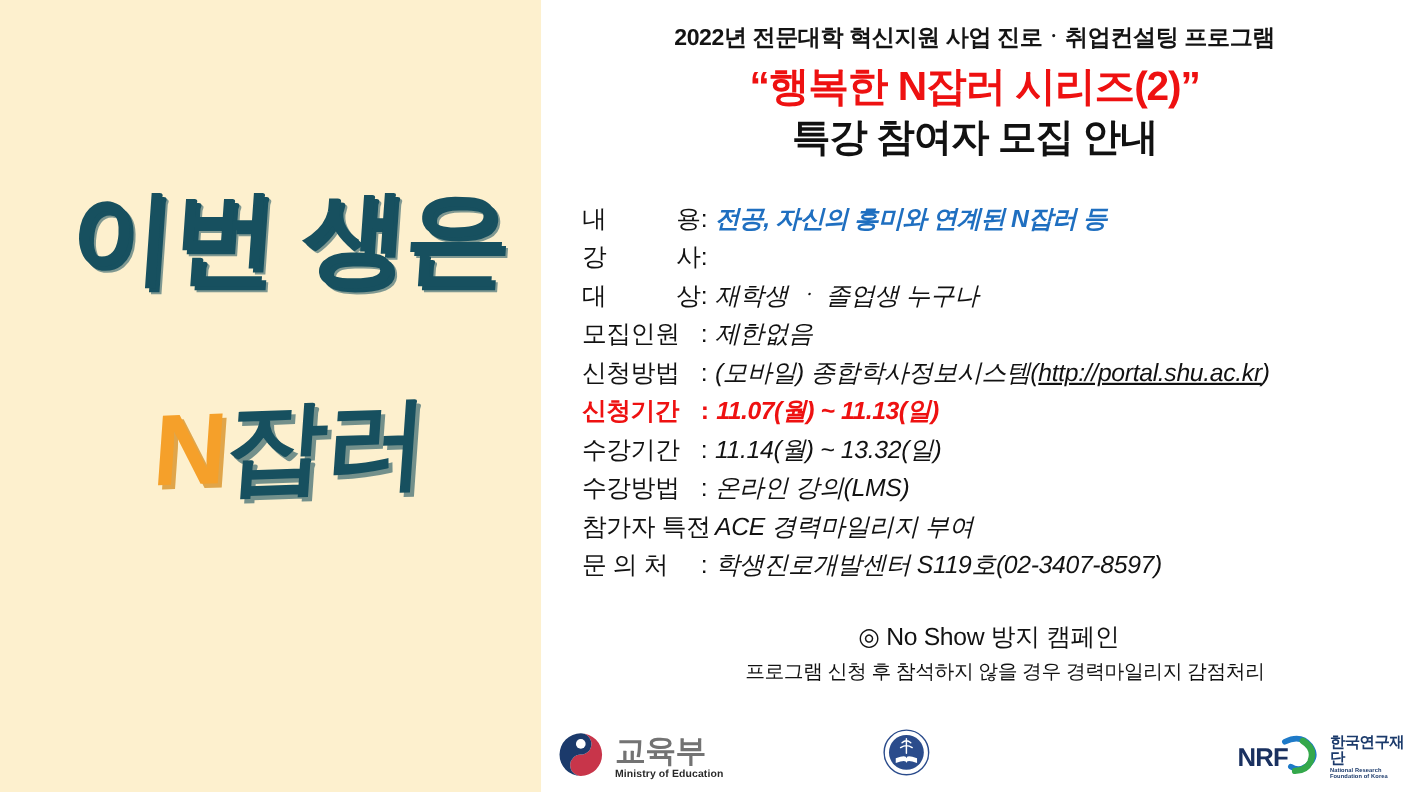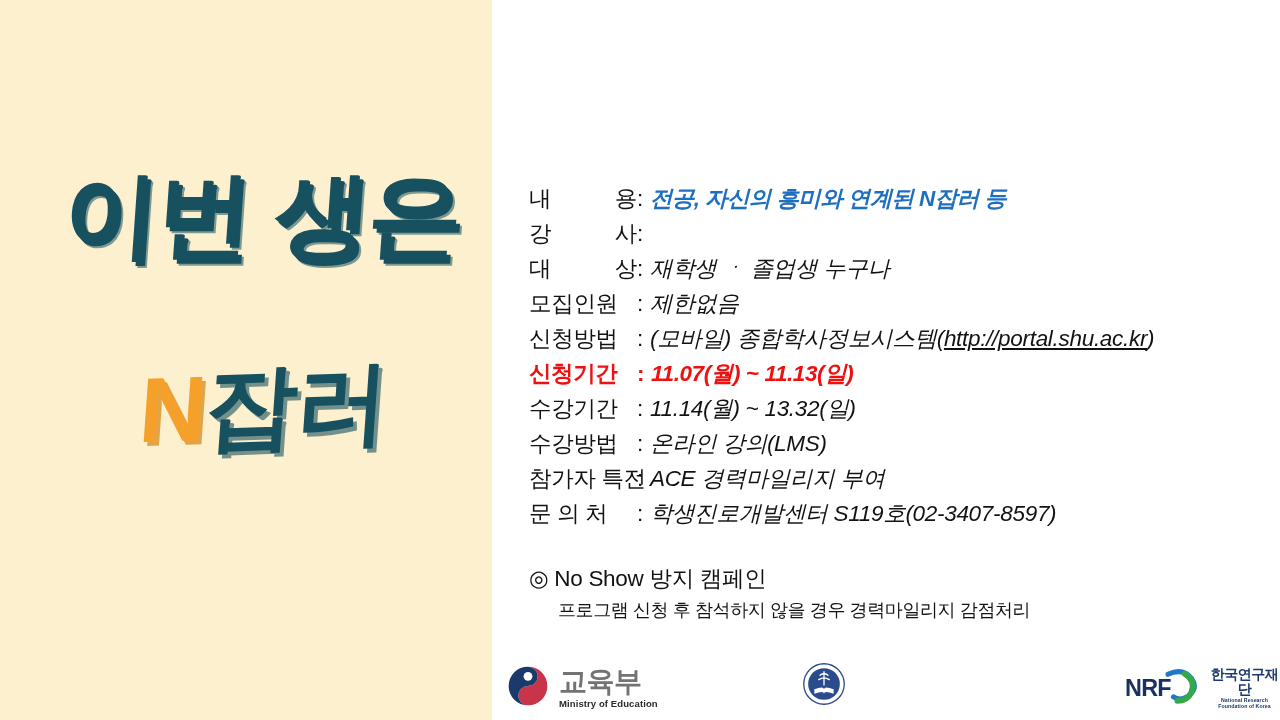--- a/index.html
+++ b/index.html
@@ -165,20 +165,21 @@
     color: #121212;
   }
 
   
   #noshow-block {
     position: absolute;
     left: 37px;
     top: 564px;
     width: 740px;
     color: #121212;
+    text-align: center;
   }
   #noshow-title {
     font-size: 22.5px;
     line-height: 1.35;
     letter-spacing: -0.3px;
     white-space: nowrap;
   }
   #noshow-detail {
     margin-top: 4px;
     padding-left: 29px;
@@ -197,21 +198,21 @@
     height: 62px;
   }
   .logo-group {
     position: absolute;
     display: flex;
     align-items: center;
     gap: 9px;
   }
   #logo-moe   { left: 14px;  top: 6px; }
   #logo-shu   { left: 310px; top: 4px; }
-  #logo-nrf   { left: 630px; top: 8px; text-align: center; }
+  #logo-nrf   { left: 630px; top: 8px; }
 
   .logo-text-kr {
     font-weight: 700;
     color: #1b3a6b;
     letter-spacing: -0.5px;
     line-height: 1.05;
   }
   .logo-text-en {
     color: #1b3a6b;
     line-height: 1.05;
@@ -232,20 +233,25 @@
 
   <div id="art-panel">
     <div id="art-stack">
       <div class="art-line" id="art-line-1">이번 생은</div>
       <div class="art-line" id="art-line-2"><span class="art-n">N</span><span class="art-job">잡러</span></div>
     </div>
   </div>
 
   <div id="content-panel">
 
+    <div id="header-block">
+      <div id="kicker">2022년 전문대학 혁신지원 사업 진로ㆍ취업컨설팅 프로그램</div>
+      <div id="headline-quote">“행복한 N잡러 시리즈(2)”</div>
+      <div id="headline-sub">특강 참여자 모집 안내</div>
+    </div>
 
     <div id="details-list">
 
       <div class="detail-row row-blue">
         <span class="detail-label">
             <span>내</span>
             <span>용</span>
           </span>
         <span class="detail-colon">:</span>
         <span class="detail-value">전공, 자신의 흥미와 연계된 N잡러 등</span>

